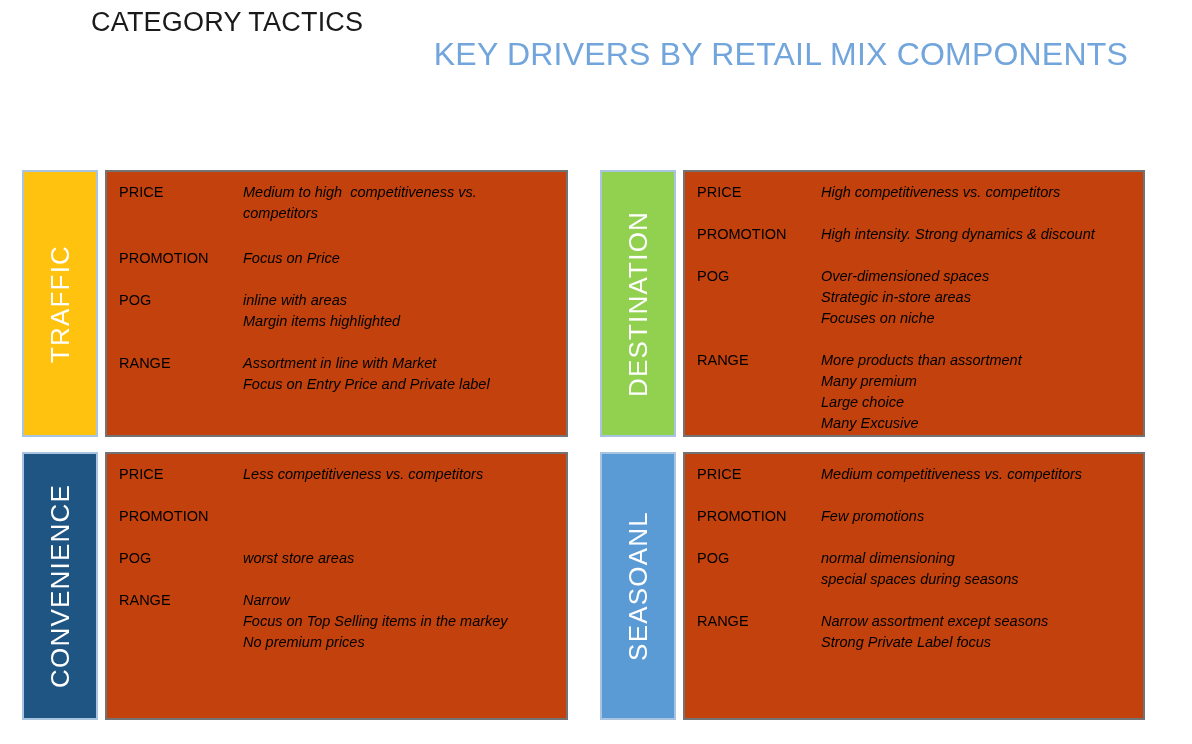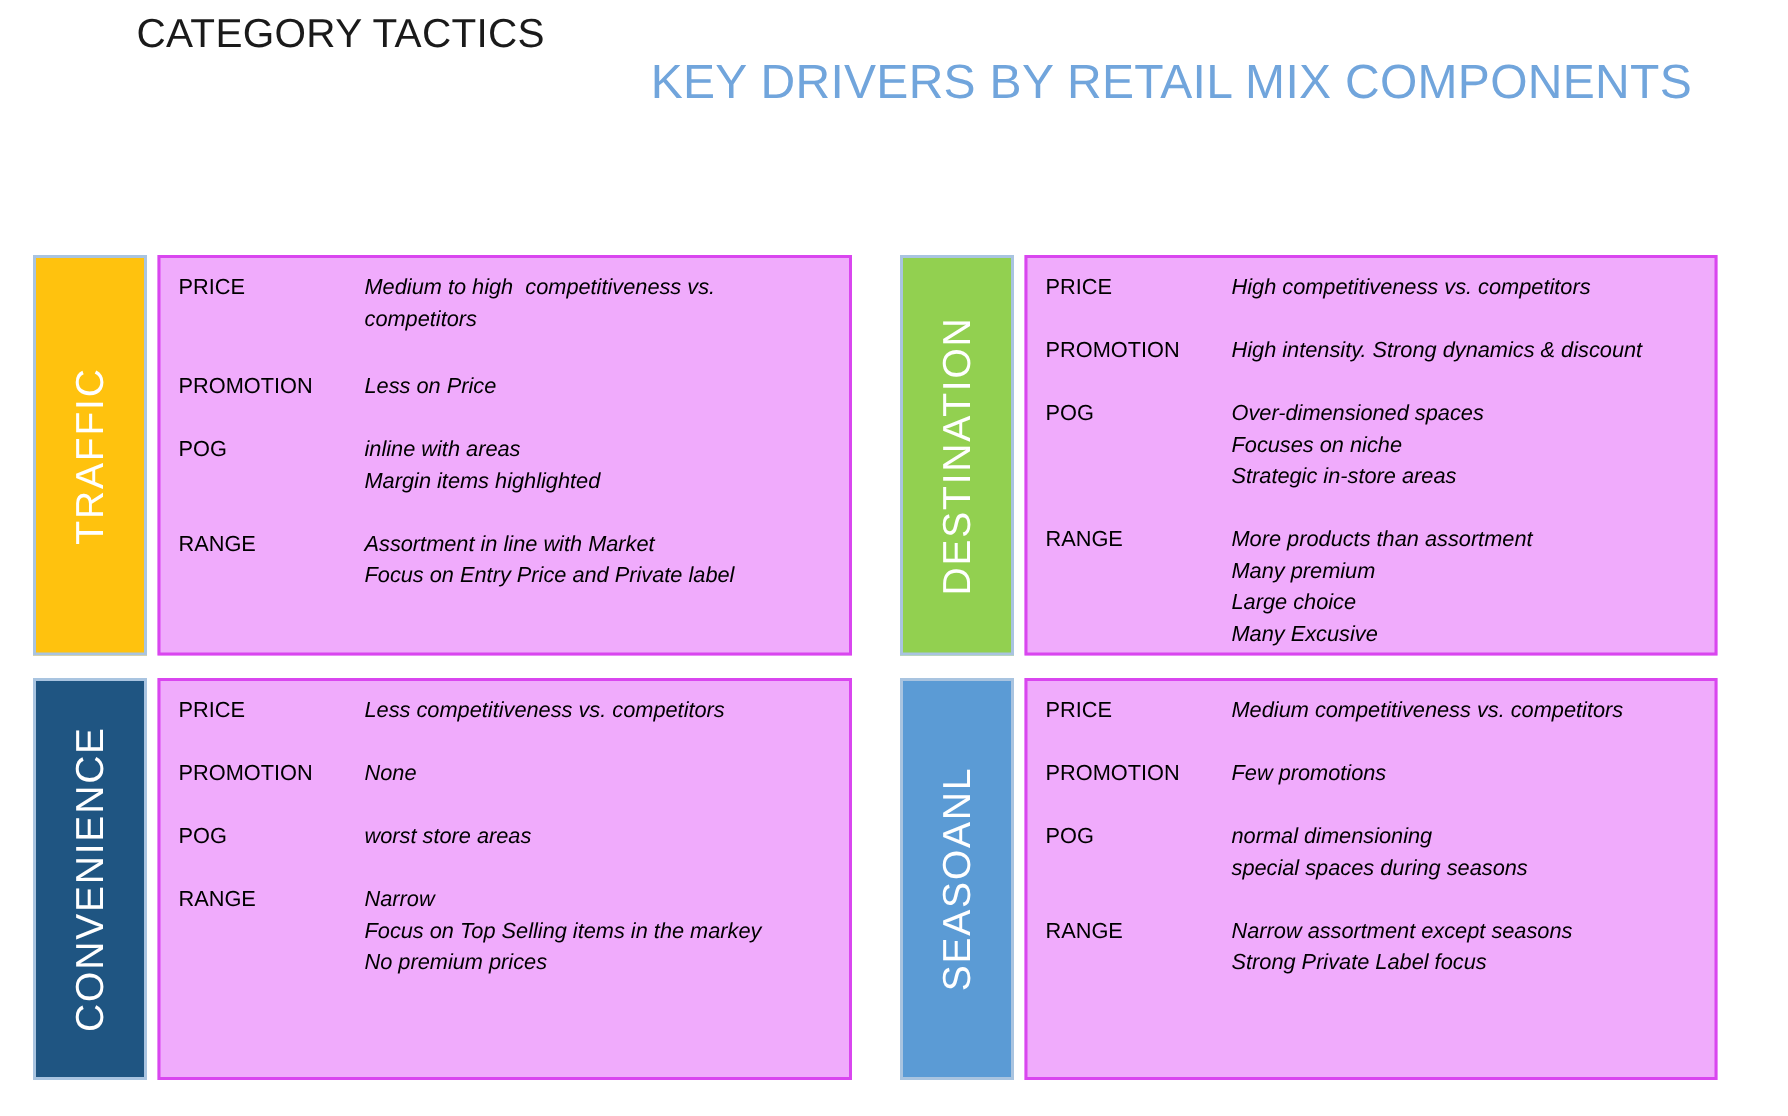--- a/index.html
+++ b/index.html
@@ -79,23 +79,23 @@
     color: #ffffff;
     font-size: 26px;
     font-weight: 400;
     letter-spacing: 1.2px;
   }
 
   
   .panel {
     flex: 1 1 auto;
     margin-left: 7px;
-    border: 2px solid #d946ef;
+    border: 2px solid #737373;
     box-sizing: border-box;
-    background: #f0abfc;
+    background: #c2410c;
     position: relative;
   }
   .rows {
     position: absolute;
     left: 0;
     top: 0;
     right: 0;
     bottom: 0;
     padding: 10px 8px 0 12px;
   }
@@ -137,21 +137,21 @@
           <div class="row" style="margin-bottom: 24px;">
             <div class="row-key">PRICE</div>
             <div class="row-vals">
               <div>Medium to high  competitiveness vs.</div>
               <div>competitors</div>
             </div>
           </div>
           <div class="row" style="margin-bottom: 21px;">
             <div class="row-key">PROMOTION</div>
             <div class="row-vals">
-              <div>Less on Price</div>
+              <div>Focus on Price</div>
             </div>
           </div>
           <div class="row" style="margin-bottom: 21px;">
             <div class="row-key">POG</div>
             <div class="row-vals">
               <div>inline with areas</div>
               <div>Margin items highlighted</div>
             </div>
           </div>
           <div class="row">
@@ -179,22 +179,22 @@
           <div class="row" style="margin-bottom: 21px;">
             <div class="row-key">PROMOTION</div>
             <div class="row-vals">
               <div>High intensity. Strong dynamics &amp; discount</div>
             </div>
           </div>
           <div class="row" style="margin-bottom: 21px;">
             <div class="row-key">POG</div>
             <div class="row-vals">
               <div>Over-dimensioned spaces</div>
+              <div>Strategic in-store areas</div>
               <div>Focuses on niche</div>
-              <div>Strategic in-store areas</div>
             </div>
           </div>
           <div class="row">
             <div class="row-key">RANGE</div>
             <div class="row-vals">
               <div>More products than assortment</div>
               <div>Many premium</div>
               <div>Large choice</div>
               <div>Many Excusive</div>
             </div>
@@ -209,23 +209,20 @@
       <div class="panel">
         <div class="rows">
           <div class="row" style="margin-bottom: 21px;">
             <div class="row-key">PRICE</div>
             <div class="row-vals">
               <div>Less competitiveness vs. competitors</div>
             </div>
           </div>
           <div class="row" style="margin-bottom: 21px;">
             <div class="row-key">PROMOTION</div>
-            <div class="row-vals">
-              <div>None</div>
-            </div>
           </div>
           <div class="row" style="margin-bottom: 21px;">
             <div class="row-key">POG</div>
             <div class="row-vals">
               <div>worst store areas</div>
             </div>
           </div>
           <div class="row">
             <div class="row-key">RANGE</div>
             <div class="row-vals">

